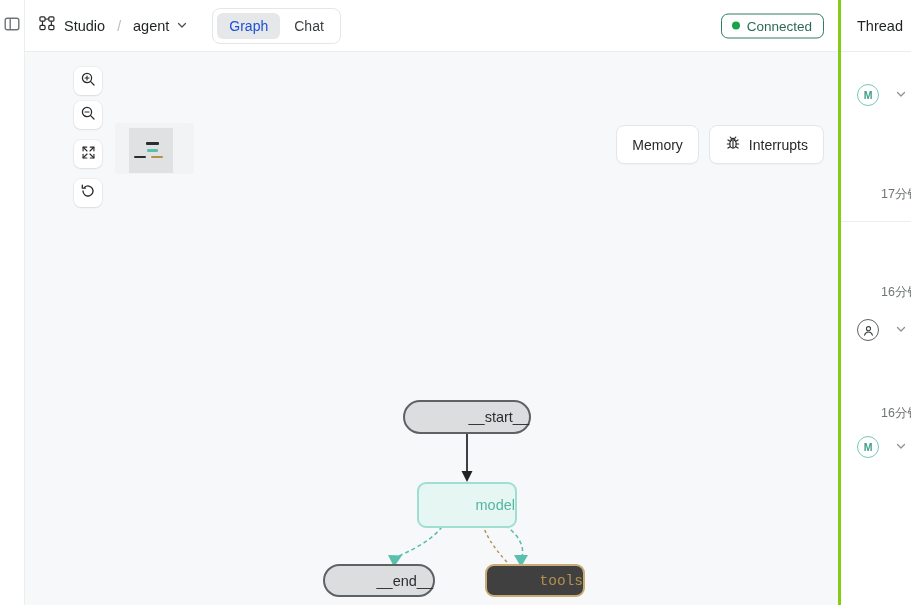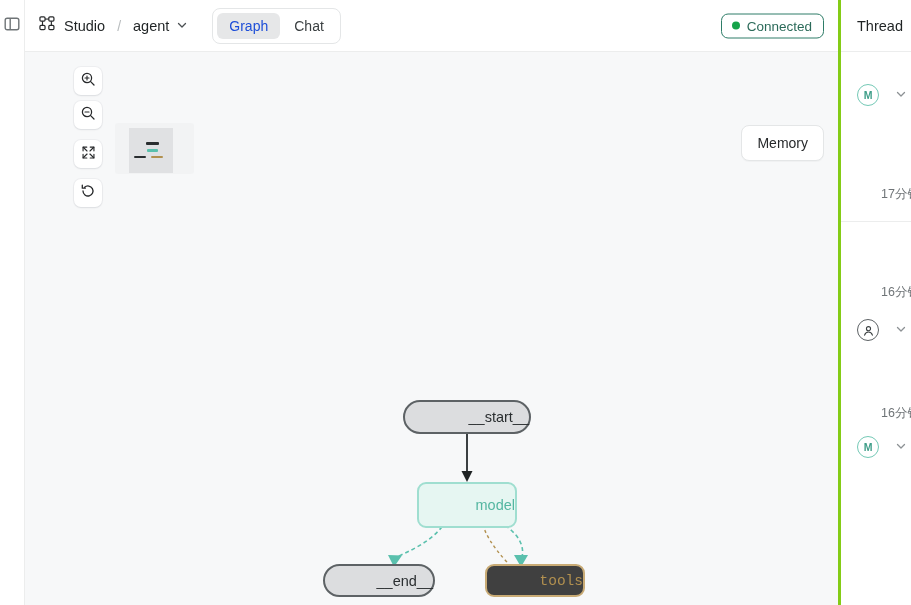--- a/index.html
+++ b/index.html
@@ -279,20 +279,32 @@
           <div class="mm-node" style="left:18px;top:21px;width:11px;height:3px;background:#5ac0ad;"></div>
           <div class="mm-node" style="left:5px;top:28px;width:12px;height:2px;background:#2a2e30;"></div>
           <div class="mm-node" style="left:22px;top:28px;width:12px;height:2px;background:#b2904f;"></div>
         </div>
       </div>
 
       <div class="graph-actions">
         <div class="gbtn">
           <span>Memory</span>
         </div>
+        <div class="gbtn">
+          <span>
+            <svg width="16" height="16" viewBox="0 0 16 16" fill="none" stroke="#27292b" stroke-width="1.15" stroke-linecap="round">
+              <ellipse cx="8" cy="9" rx="3.2" ry="4.1"></ellipse>
+              <path d="M4.8 9H2.3M11.2 9h2.5M5.1 6.3L3 4.9M10.9 6.3L13 4.9M5.1 11.7L3 13.1M10.9 11.7L13 13.1"></path>
+              <path d="M6 5.3a2 2 0 0 1 4 0"></path>
+              <path d="M6.2 3.2L5.2 2M9.8 3.2L10.8 2"></path>
+              <line x1="8" y1="6" x2="8" y2="12.4"></line>
+            </svg>
+          </span>
+          <span>Interrupts</span>
+        </div>
       </div>
 
       <svg class="flow" viewBox="0 0 813 553" preserveAspectRatio="none">
 
         <line x1="442" y1="382" x2="442" y2="420" stroke="#3b4042" stroke-width="2"></line>
         <polygon points="442,430 436.5,419 447.5,419" fill="#1f2324"></polygon>
 
         <path d="M425 463 C 412 486, 395 494, 372 505" stroke="#5ac0ad" stroke-width="1.6" fill="none" stroke-dasharray="4 3"></path>
         <polygon points="369,515 363,503 377,503.5" fill="#5ac0ad"></polygon>
 

